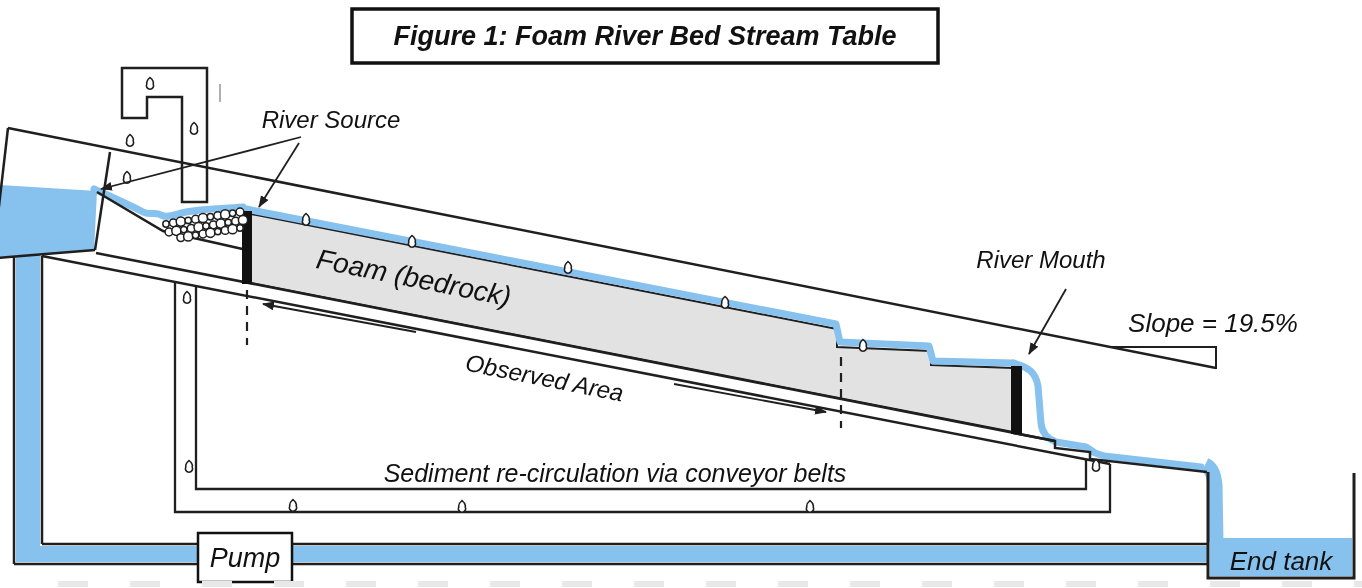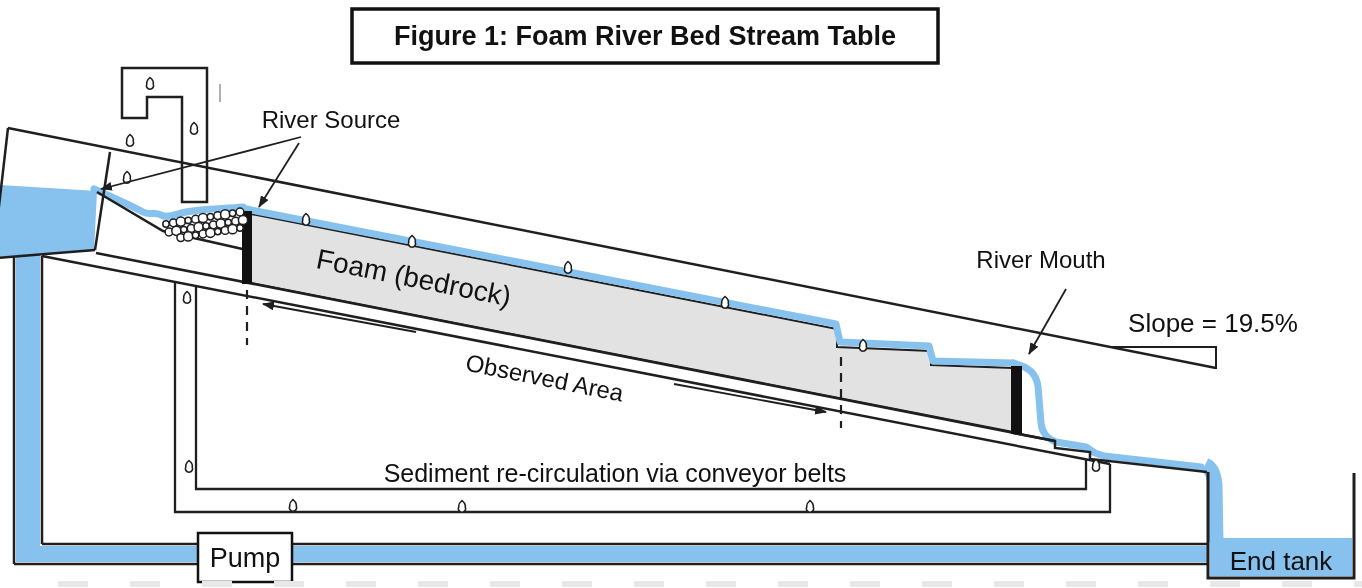--- a/index.html
+++ b/index.html
@@ -1,17 +1,17 @@
 <!DOCTYPE html>
 <html style="--water: #87c1ed; --foam: #e2e2e2; --line: #1f1f1f;"><head>
 <meta charset="utf-8">
 <style>
   html,body{margin:0;padding:0;background:#fff;}
   .stage{position:relative;width:1362px;height:588px;background:#fff;overflow:hidden;
-         font-family:"Liberation Sans",sans-serif;}
+         font-family:"Liberation Sans",sans-serif;font-style:italic;}
   svg{position:absolute;left:0;top:0;}
   svg text{font-family:"Liberation Sans",sans-serif;fill:#111;}
   .ln{stroke:var(--line);fill:none;}
   .waterfill{fill:var(--water);}
   .waterstroke{stroke:var(--water);fill:none;}
   .foamfill{fill:var(--foam);}
   .pebble{fill:#fff;stroke:var(--line);stroke-width:1.5;}
   .lbl{font-size:24px;}
 </style>
 </head>

